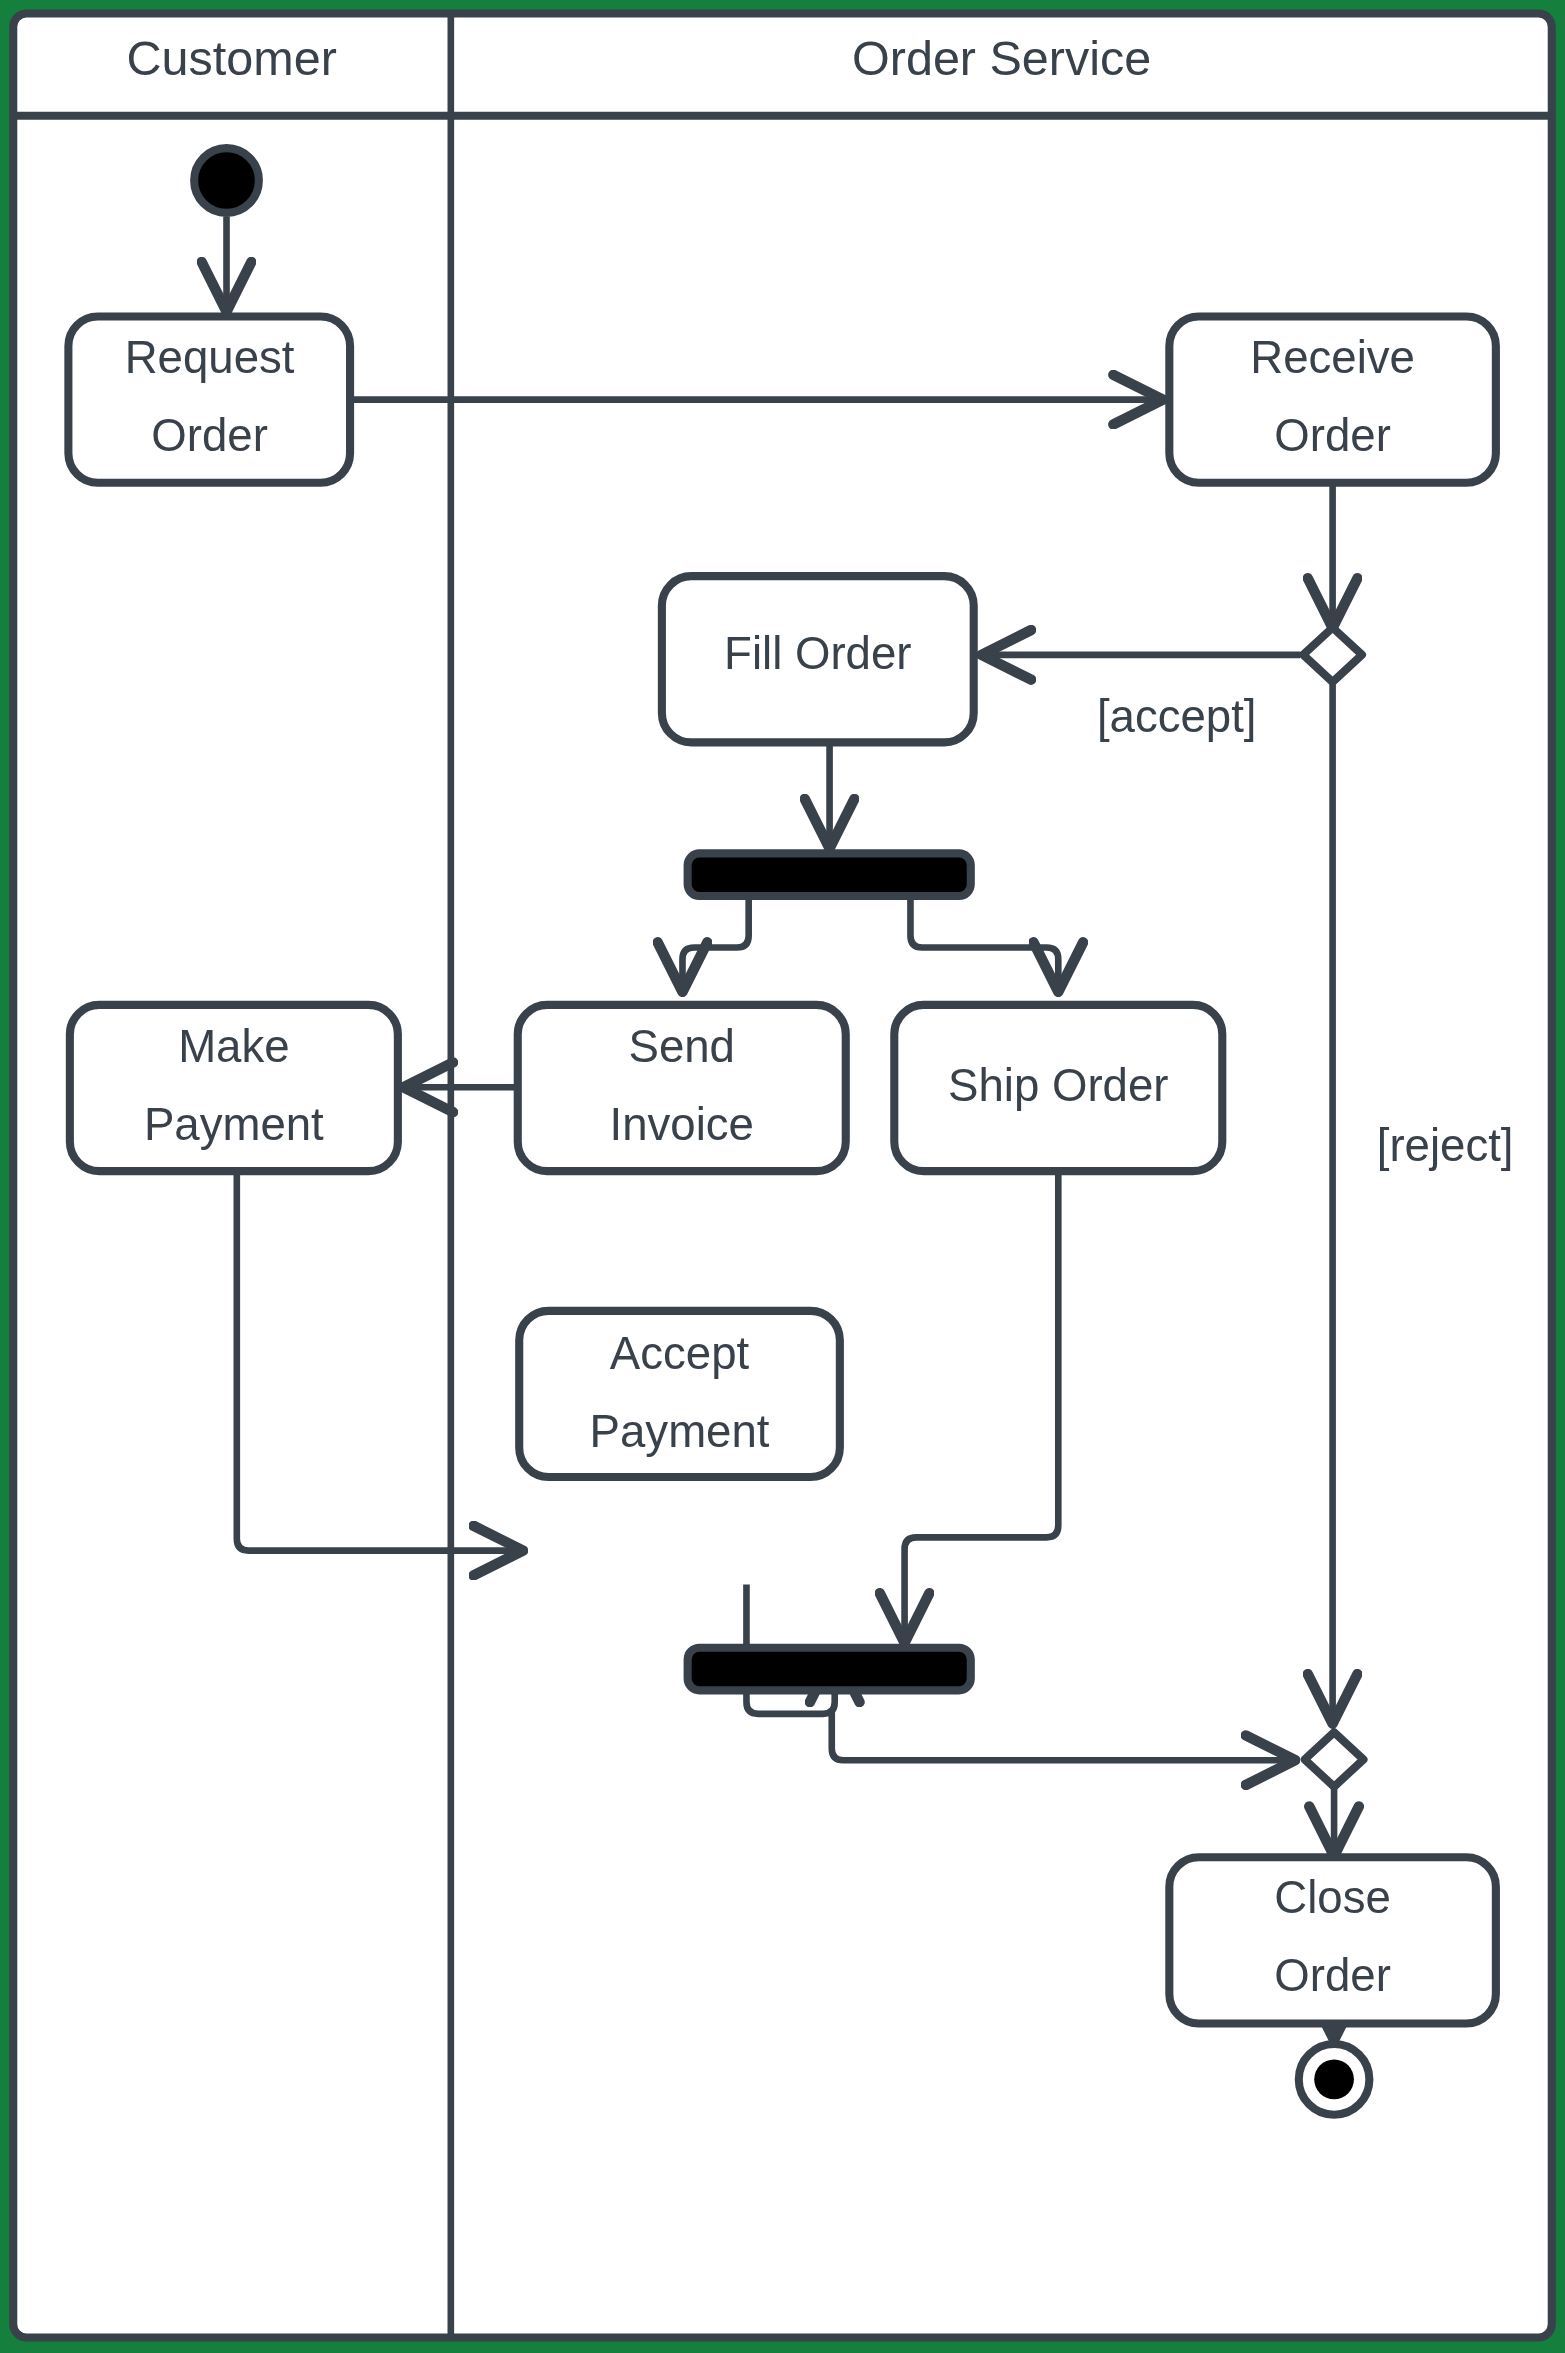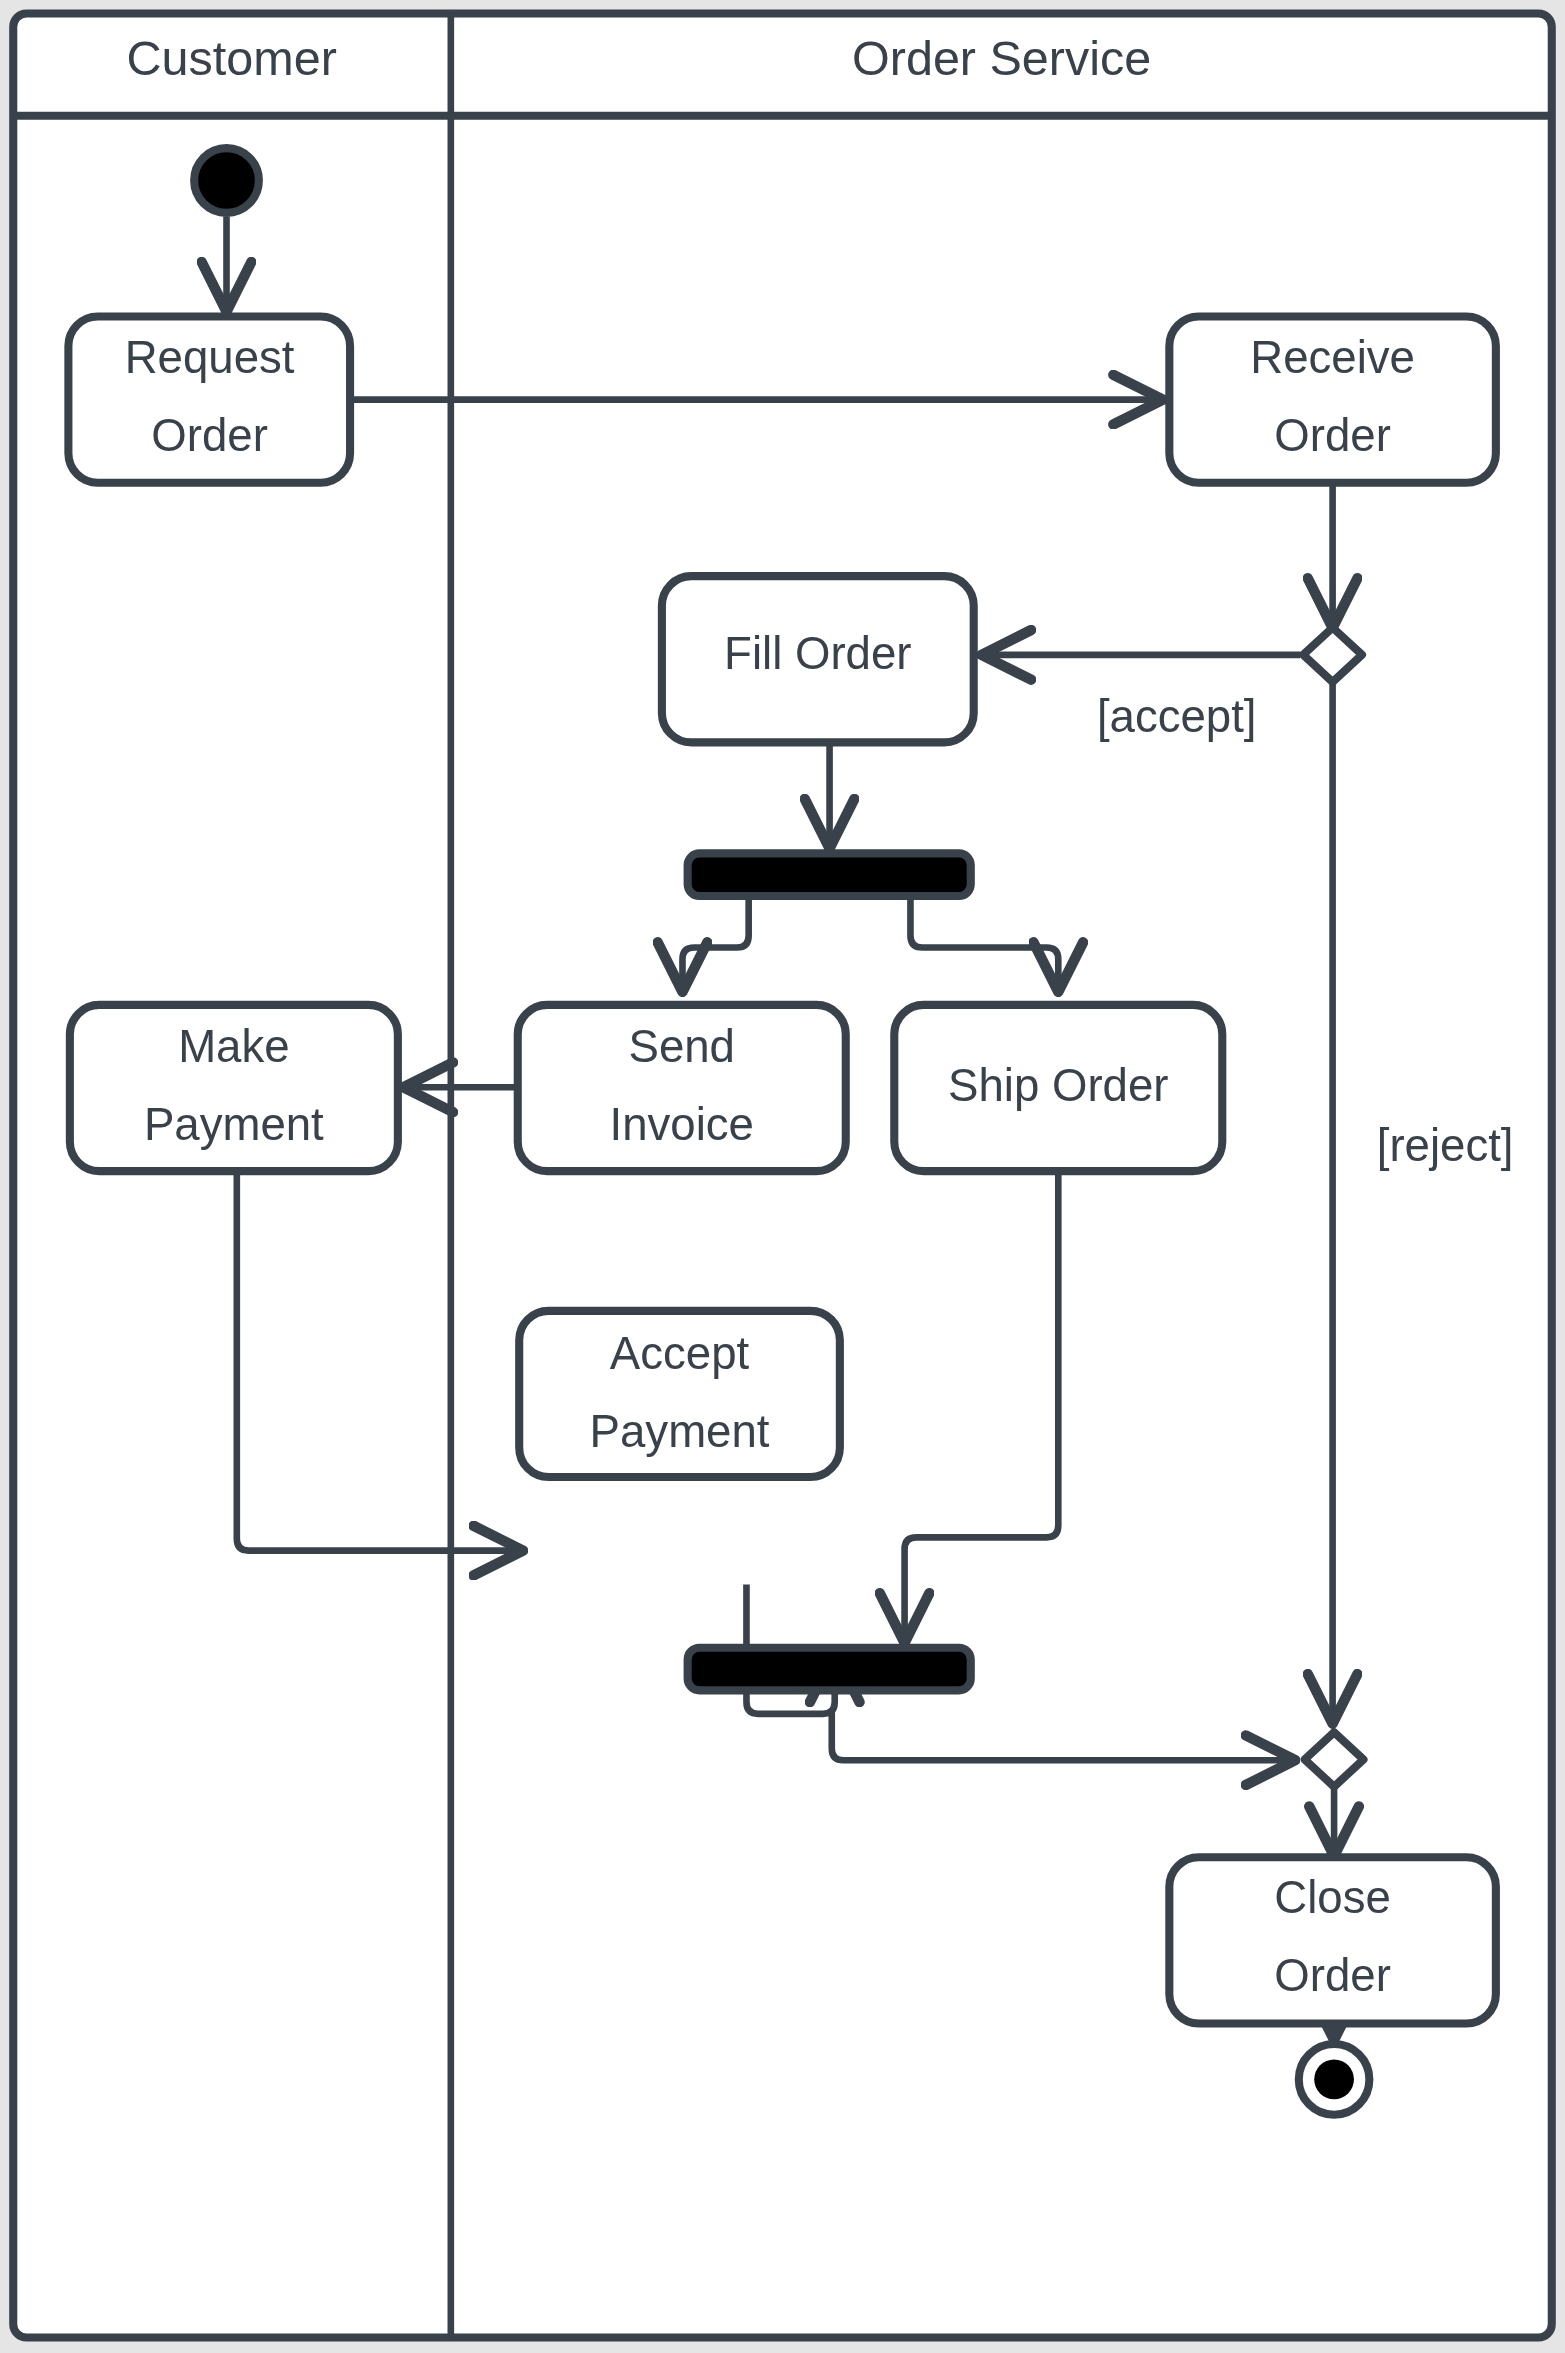--- a/index.html
+++ b/index.html
@@ -7,21 +7,21 @@
     padding: 0;
     background: #ffffff;
   }
   body {
     font-family: "Liberation Sans", sans-serif;
   }
   #diagram-root {
     position: relative;
     width: 1565px;
     height: 2354px;
-    background: #e5e5e5;
+    background: #15803d;
     overflow: hidden;
   }
   #diagram-svg {
     position: absolute;
     left: 0;
     top: 0;
     width: 1565px;
     height: 2354px;
     display: block;
   }

